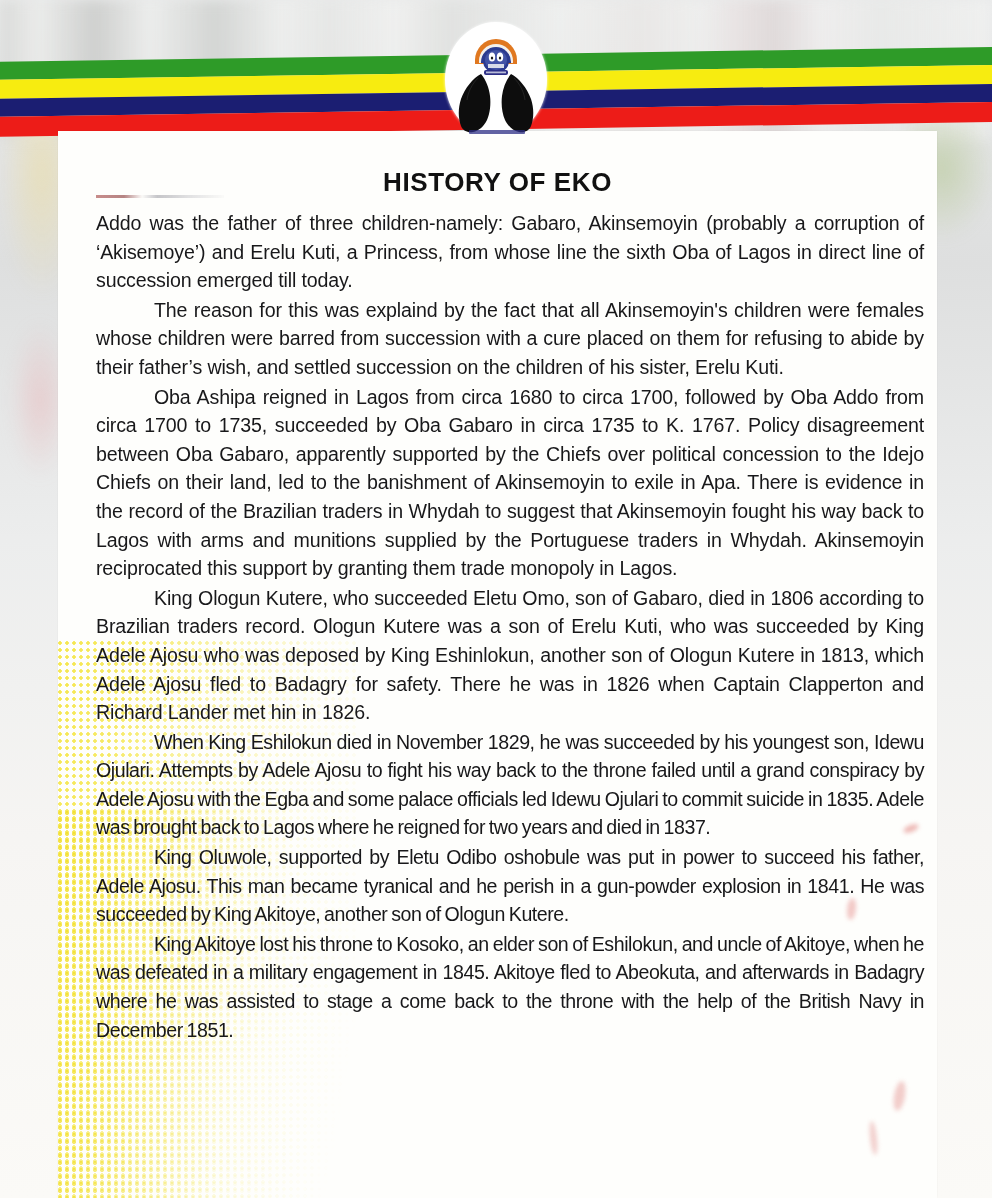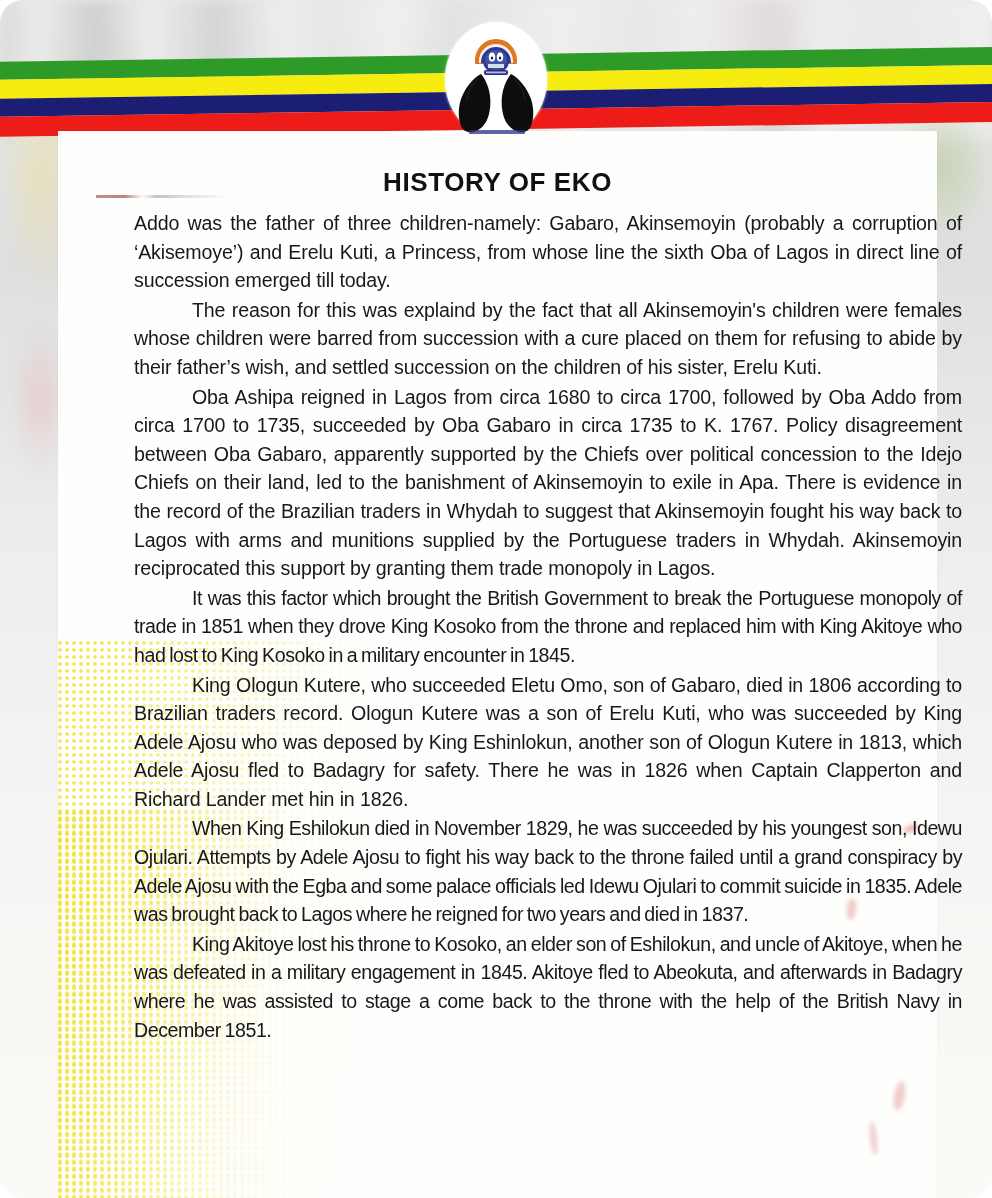--- a/index.html
+++ b/index.html
@@ -7,21 +7,20 @@
     padding: 0;
     background: #ffffff;
   }
   #page {
     position: relative;
     width: 992px;
     height: 1198px;
     overflow: hidden;
     font-family: "Liberation Sans", sans-serif;
     background: #fdfdfb;
-    border-radius: 23px;
   }
 
   
   .backdrop {
     position: absolute;
     inset: 0;
     background:
       linear-gradient(180deg, #e9eaea 0%, #dedfdf 22%, #eceded 45%, #f6f5f3 70%, #fbfaf7 100%);
     filter: blur(0px);
   }
@@ -182,21 +181,20 @@
     font-size: 26px;
     font-weight: bold;
     letter-spacing: 0.6px;
     color: #111111;
   }
   .body-col {
     position: absolute;
     left: 38px;
     top: 78px;
     width: 828px;
-    margin-left: 38px;
   }
   p.para {
     margin: 0 0 1px 0;
     text-align: justify;
     text-justify: inter-word;
     font-size: 19.6px;
     line-height: 28.6px;
     color: #18181a;
     text-indent: 58px;
     font-family: "Liberation Sans", sans-serif;
@@ -261,20 +259,20 @@
     <div class="smudge smudge-b"></div>
     <div class="smudge smudge-c"></div>
     <div class="smudge smudge-d"></div>
 
     <h1 class="doc-title">HISTORY OF EKO</h1>
 
     <div class="body-col">
       <p class="para no-indent">Addo was the father of three children-namely: Gabaro, Akinsemoyin (probably a corruption of ‘Akisemoye’)  and Erelu Kuti, a Princess, from whose line the sixth Oba of Lagos in direct line of succession emerged till today.</p>
       <p class="para">The  reason for this was explaind by the fact that all Akinsemoyin's children were females whose children were barred from succession with a cure placed on them for refusing to abide by their father’s wish, and settled succession on the children of his sister, Erelu Kuti.</p>
       <p class="para">Oba Ashipa reigned in Lagos from circa 1680 to circa 1700, followed by Oba Addo from circa 1700 to 1735, succeeded by Oba Gabaro in circa 1735 to K. 1767. Policy disagreement between Oba Gabaro, apparently supported by the Chiefs over political concession to the Idejo Chiefs on their land, led to the banishment of Akinsemoyin to exile in Apa. There is evidence in the record of the Brazilian traders in Whydah to suggest that Akinsemoyin fought his way back to Lagos with arms and munitions supplied by the Portuguese traders in Whydah. Akinsemoyin reciprocated this support by granting them trade monopoly in Lagos.</p>
-      <p class="para tight">It was this factor which brought the British Government to break the Portuguese monopoly of trade in 1851 when they drove King Kosoko from the throne and replaced him with King Akitoye who had lost to King Kosoko in a military encounter in 1845.</p>
       <p class="para">King Ologun Kutere, who succeeded Eletu Omo, son of Gabaro, died in 1806 according to Brazilian traders record. Ologun Kutere was a son of Erelu Kuti, who was succeeded by King Adele Ajosu who was deposed by King Eshinlokun, another son of Ologun Kutere in 1813, which Adele Ajosu fled to Badagry for safety. There he was in 1826 when Captain Clapperton and Richard Lander met hin in 1826.</p>
       <p class="para tight">When King Eshilokun died in November 1829, he was succeeded by his youngest son, Idewu Ojulari.  Attempts by Adele Ajosu to fight his way back to the throne failed until a grand conspiracy by Adele Ajosu with the Egba and some palace officials led Idewu Ojulari to commit suicide in 1835. Adele was brought back to Lagos where he reigned for two years and died in 1837.</p>
+      <p class="para tight">King Oluwole, supported by Eletu Odibo oshobule was put in power to succeed his father,  Adele Ajosu. This man became tyranical and he perish in a gun-powder explosion in 1841. He was succeeded by King Akitoye, another son of Ologun Kutere.</p>
       <p class="para tight">King Akitoye lost his throne to Kosoko, an elder son of Eshilokun, and uncle of Akitoye, when he was defeated in a military engagement in 1845. Akitoye fled to Abeokuta, and afterwards in Badagry where he was assisted to stage a come back to the throne with the help of the British Navy in December 1851.</p>
     </div>
 
   </div>
 </div>
 
 </body></html>

